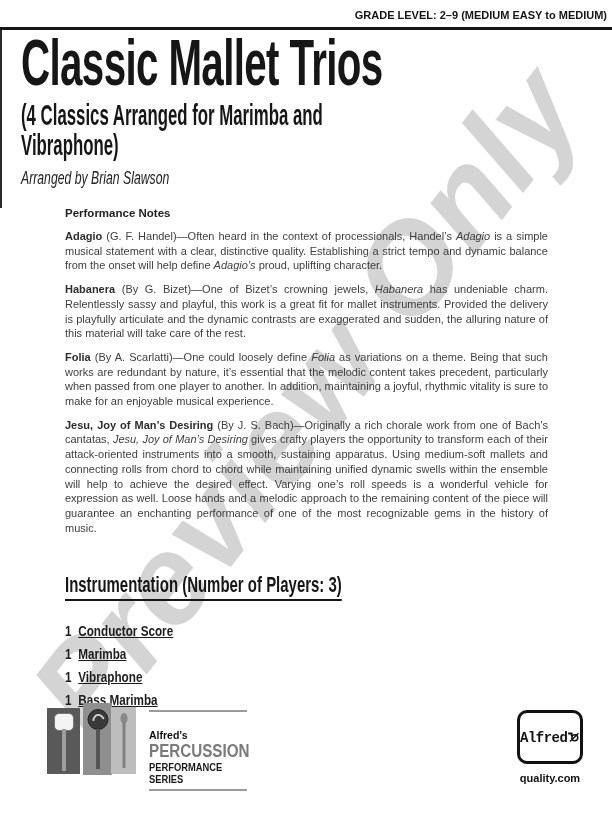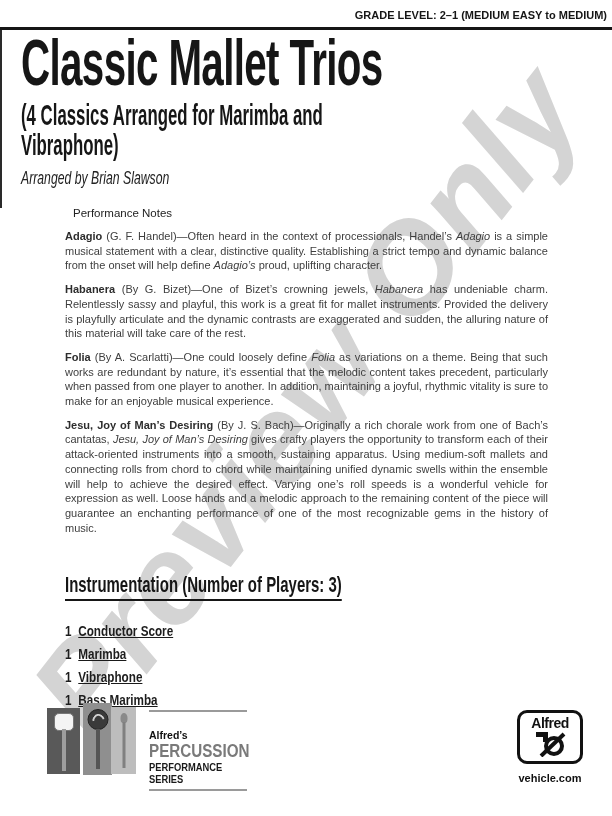--- a/index.html
+++ b/index.html
@@ -24,21 +24,21 @@
   .left-rule{position:absolute;top:30px;left:0;width:2px;height:178px;background:#2a2a2a;}
   
   .title-block{position:absolute;left:21px;top:34px;}
   .cond{display:inline-block;transform-origin:left top;}
   .title{font-size:64px;font-weight:bold;line-height:0.92;transform:scaleX(0.63);letter-spacing:-1px;color:#161616;}
   .subtitle{font-size:30px;font-weight:bold;line-height:1.0;transform:scaleX(0.56);margin-top:7px;color:#161616;}
   .music-by{font-size:25px;font-weight:bold;font-style:italic;line-height:1.0;transform:scaleX(0.54);margin-top:7px;color:#161616;}
   .arranged-by{font-size:18px;font-style:italic;line-height:1.0;transform:scaleX(0.68);margin-top:9px;color:#222;}
   
   .notes{position:absolute;left:65px;top:207px;width:483px;}
-  .notes-heading{font-size:11.5px;font-weight:normal;color:#222;margin:0 0 10px 8px;}
+  .notes-heading{font-size:11.5px;font-weight:bold;color:#222;margin:0 0 10px 0;}
   .note-para{font-size:11px;line-height:14.7px;text-align:justify;color:#3e3e3e;margin:0 0 9px 0;}
   .seg-b{font-weight:bold;color:#2d2d2d;}
   .seg-i{font-style:italic;}
   
   .instrumentation{position:absolute;left:65px;top:573px;}
   .inst-heading{font-size:22px;font-weight:bold;line-height:1.05;transform:scaleX(0.68);
     border-bottom:2px solid #161616;padding-bottom:3px;color:#161616;}
   .inst-list{margin-top:15px;}
   .inst-row{height:23px;display:flex;align-items:flex-end;text-decoration:underline;}
   .inst-row .cond{font-size:15px;font-weight:bold;transform:scaleX(0.78);color:#1d1d1d;}
@@ -59,34 +59,34 @@
   .m3-tip{position:absolute;left:50%;transform:translateX(-50%);top:6px;width:7px;height:10px;background:#8a8a8a;border-radius:50% 50% 40% 40%;}
   .m3-shaft{top:15px;height:46px;width:3px;background:#808080;}
   .series-text{margin-left:8px;padding-top:8px;width:100px;}
   .series-rule{height:2px;background:#9a9a9a;width:98px;}
   .series-brand{font-size:10.5px;font-weight:bold;color:#111;margin-top:17px;}
   .series-name{font-size:19px;font-weight:bold;line-height:1.0;transform:scaleX(0.8);color:#7a7a7a;letter-spacing:0;}
   .series-sub{font-size:11px;font-weight:bold;line-height:1.1;transform:scaleX(0.85);color:#1a1a1a;margin-bottom:4px;}
   
   .alfred-logo{position:absolute;left:512px;top:710px;width:76px;text-align:center;z-index:1;}
   .alfred-box{width:60px;height:48px;border:3px solid #111;border-radius:10px;margin:0 auto;background:#fff;
-    display:flex;flex-direction:column;align-items:center;}
+    display:flex;flex-direction:row;align-items:center;font-family:Liberation Mono, monospace;}
   .alfred-word{font-size:14px;font-weight:bold;letter-spacing:-0.5px;color:#111;margin-top:2px;}
   .alfred-mark{margin-top:0px;}
   .alfred-site{font-size:11px;font-weight:bold;color:#111;margin-top:8px;}
 </style>
 </head>
 <body>
 
 <div class="page">
 
   <div class="watermark" style="color: rgb(212, 212, 212);">Preview Only</div>
 
   <div class="layer">
-    <div class="grade">GRADE LEVEL: 2–1 (MEDIUM EASY to MEDIUM)</div>
+    <div class="grade">GRADE LEVEL: 2–9 (MEDIUM EASY to MEDIUM)</div>
     <div class="top-rule"></div>
     <div class="left-rule"></div>
 
     <div class="title-block">
       <div><span class="cond title">Classic Mallet Trios</span></div>
       <div><span class="cond subtitle">(4 Classics Arranged for Marimba and Vibraphone)</span></div>
       <div><span class="cond arranged-by">Arranged by Brian Slawson</span></div>
     </div>
 
     <div class="notes">
@@ -145,16 +145,16 @@
 
     <div class="alfred-logo">
       <div class="alfred-box">
         <div class="alfred-word">Alfred</div>
         <svg class="alfred-mark" width="34" height="26" viewBox="0 0 34 26">
           <path d="M3 1 h12 v10 h-5 v-5 h-7 z" fill="#111"></path>
           <circle cx="21" cy="15" r="8" fill="none" stroke="#111" stroke-width="4"></circle>
           <line x1="8" y1="25" x2="31" y2="3" stroke="#111" stroke-width="4"></line>
         </svg>
       </div>
-      <div class="alfred-site">vehicle.com</div>
+      <div class="alfred-site">quality.com</div>
     </div>
   </div>
 </div>
 
 </body></html>

